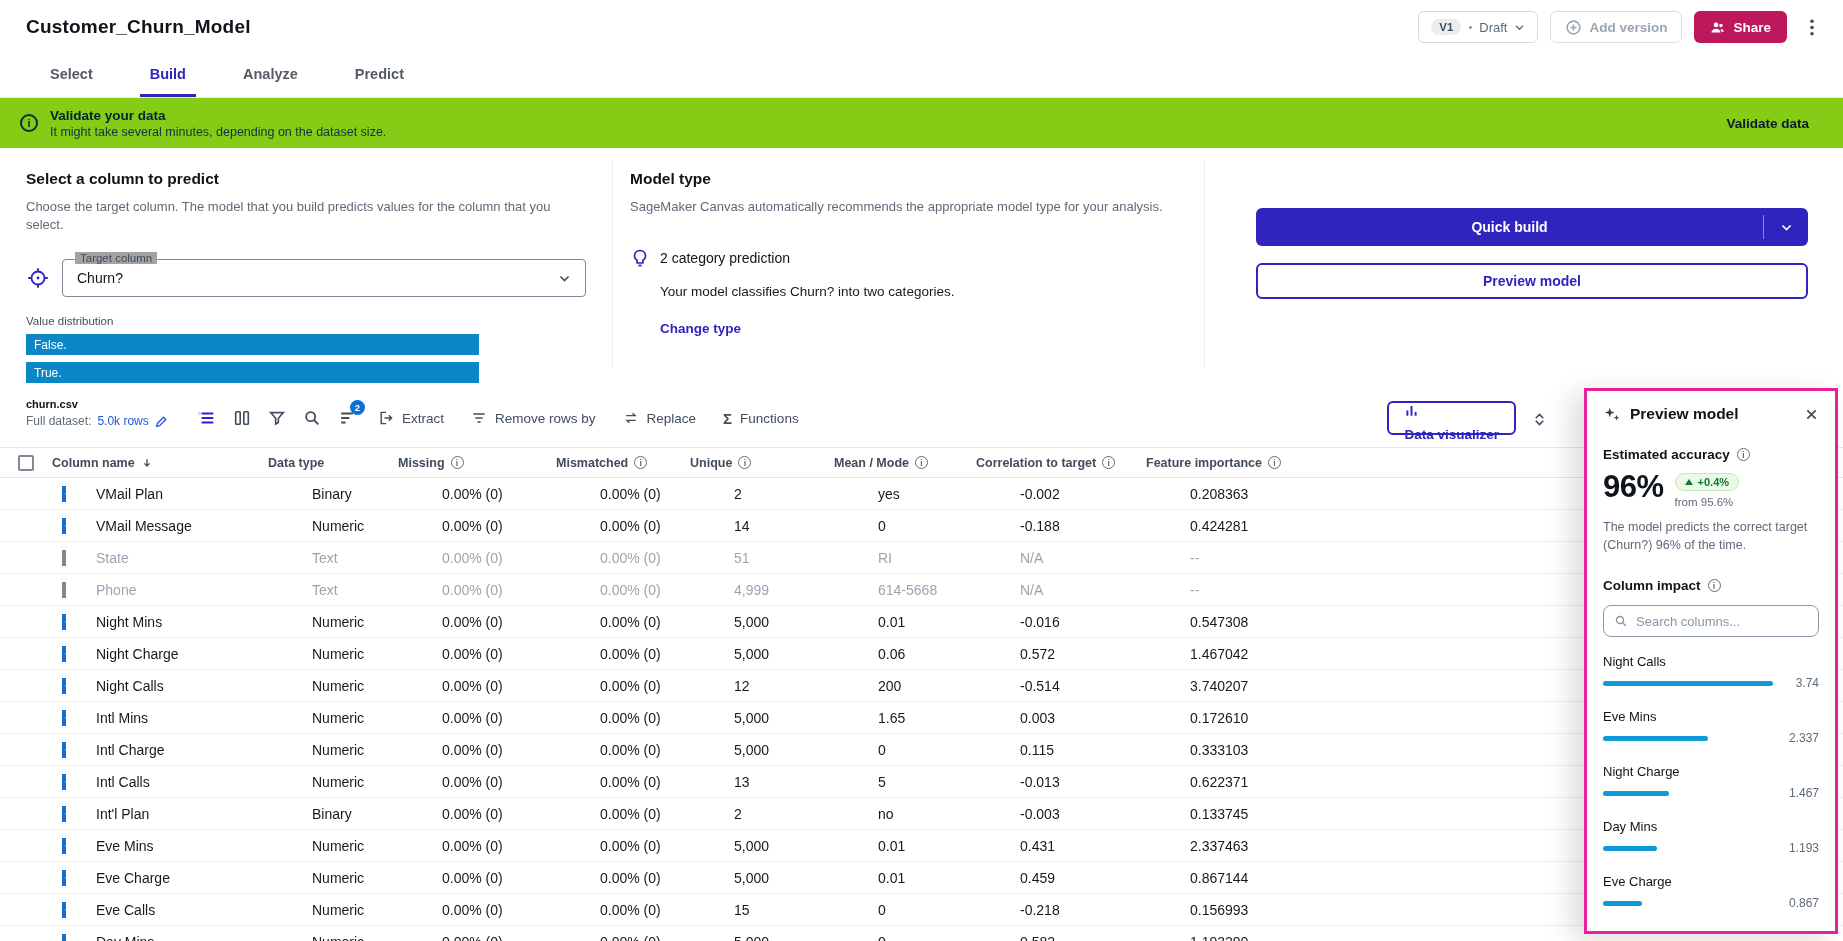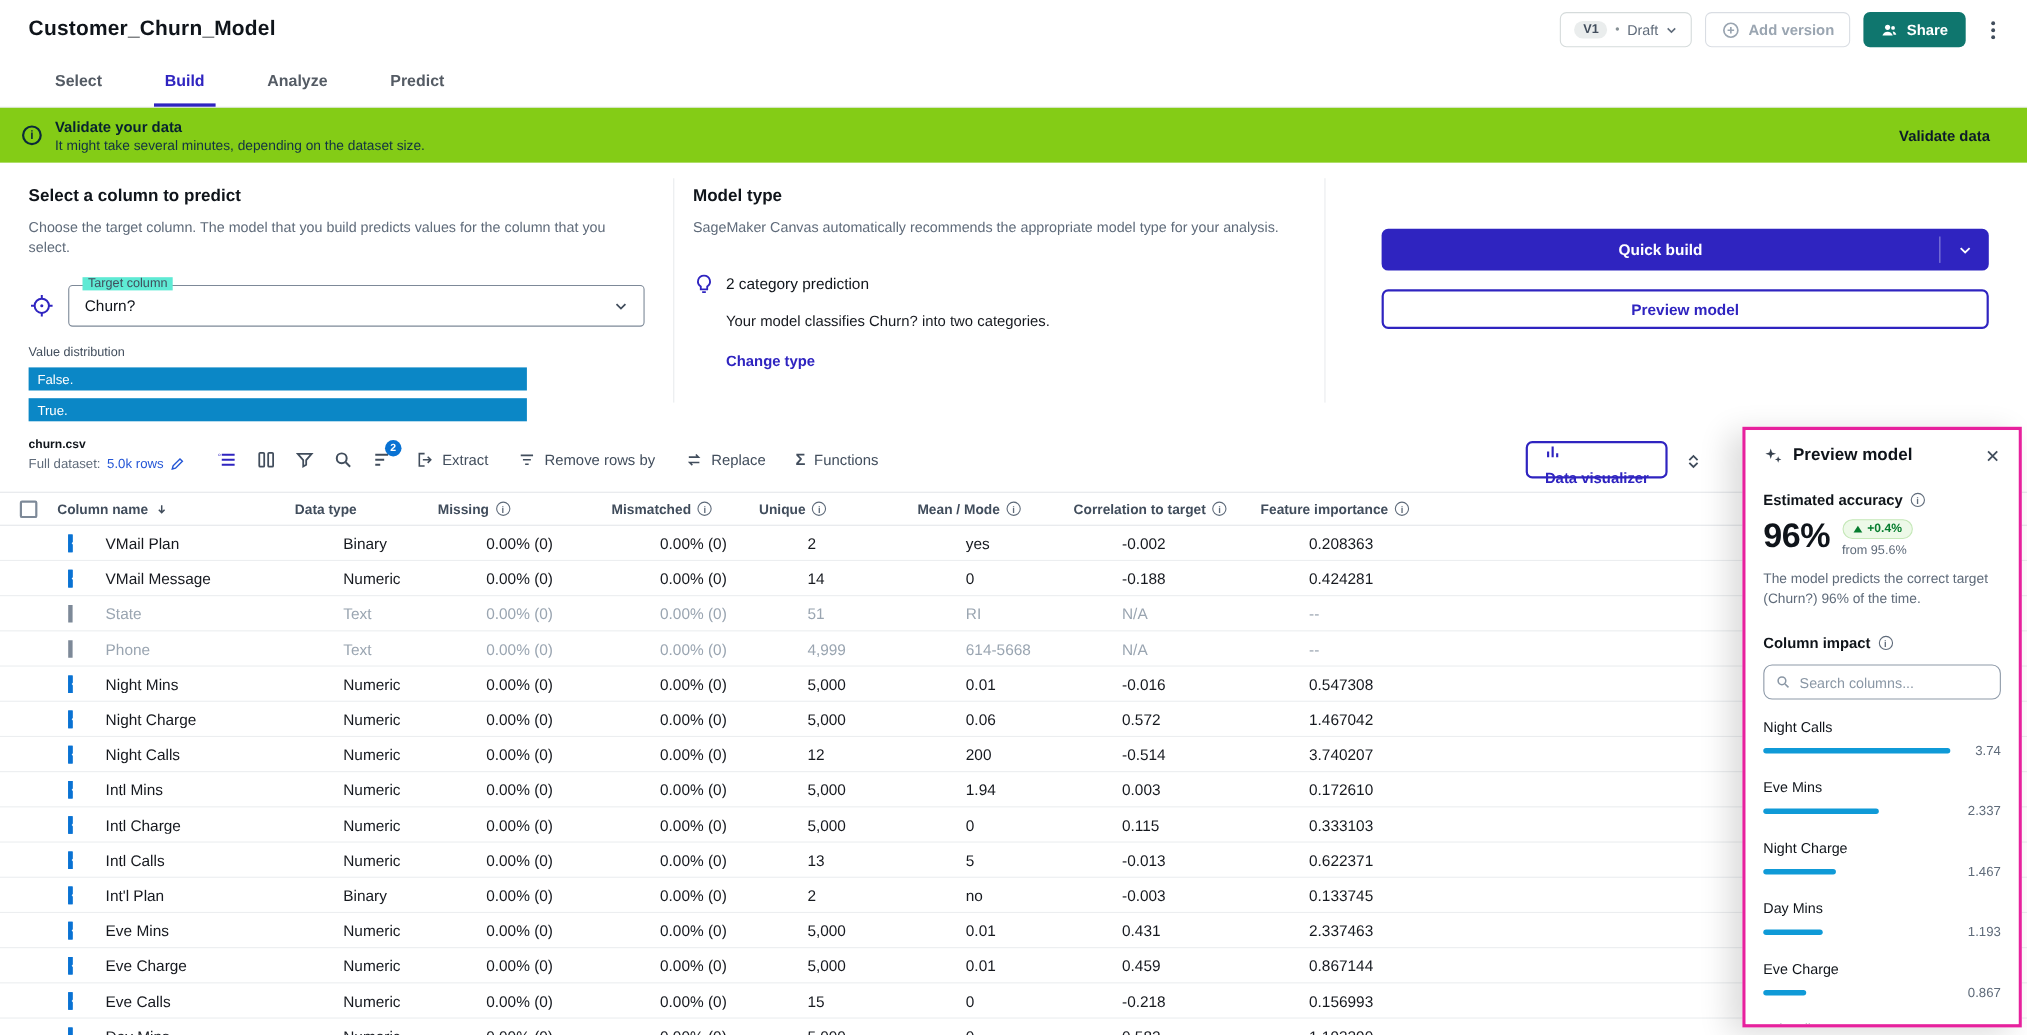--- a/index.html
+++ b/index.html
@@ -11,21 +11,21 @@
   }
   
   .topbar { position:absolute; top:0; left:0; right:0; height:54px; display:flex; align-items:center; padding:0 18px 0 26px; background:#fff; }
   .page-title { font-size:19px; font-weight:700; letter-spacing:.2px; }
   .topbar-right { margin-left:auto; display:flex; align-items:center; gap:12px; }
   .version-pill { display:flex; align-items:center; gap:7px; height:32px; padding:0 12px; border:1px solid #d5dbdb; border-radius:6px; cursor:pointer; }
   .vbadge { background:#eaeded; border-radius:9px; padding:2px 8px; font-size:11.5px; font-weight:700; color:#414d5c; }
   .vdot { color:#879196; font-size:11px; }
   .vstatus { font-size:13px; color:#5f6b7a; }
   .btn-disabled { display:flex; align-items:center; gap:7px; height:32px; padding:0 14px; border:1px solid #d9dde3; border-radius:6px; background:#fff; color:#9aa5b1; font-size:13.5px; font-weight:700; cursor:not-allowed; font-family:inherit; }
-  .btn-primary { display:flex; align-items:center; gap:8px; height:32px; padding:0 16px; border:none; border-radius:6px; background:#0f766e; color:#fff; font-size:13.5px; font-weight:700; cursor:pointer; font-family:inherit; }
+  .btn-primary { display:flex; align-items:center; gap:8px; height:32px; padding:0 16px; border:none; border-radius:6px; background:#be185d; color:#fff; font-size:13.5px; font-weight:700; cursor:pointer; font-family:inherit; }
   .kebab-btn { width:26px; height:32px; display:flex; align-items:center; justify-content:center; cursor:pointer; }
   
   .tabs { position:absolute; top:54px; left:0; right:0; height:44px; display:flex; align-items:stretch; gap:37px; padding-left:40px; border-bottom:1px solid #e4e7ea; background:#fff; }
   .tab { display:flex; align-items:center; padding:0 10px; font-size:14.5px; font-weight:700; color:#545b64; border-bottom:3px solid transparent; cursor:pointer; }
   .tab.active { color:#2f24c0; border-bottom-color:#2f24c0; }
   
   .banner { position:absolute; top:98px; left:0; right:0; height:50px; background:#84cc16; display:flex; align-items:center; gap:12px; padding:0 34px 0 20px; }
   .info-circle { width:18px; height:18px; border:2px solid #0b2a3a; border-radius:50%; display:flex; align-items:center; justify-content:center; flex:none; }
   .info-circle::after { content:"i"; font-size:11px; font-weight:700; color:#0b2a3a; }
   .banner-title { font-size:13.5px; font-weight:700; color:#07222f; }
@@ -34,21 +34,21 @@
   
   .config { position:absolute; top:148px; left:0; right:0; height:246px; background:#fff; }
   .vdiv { position:absolute; top:14px; bottom:28px; width:1px; background:#e9ecee; }
   .col1 { position:absolute; left:26px; top:22px; width:560px; }
   .col2 { position:absolute; left:630px; top:22px; width:560px; }
   .col3 { position:absolute; left:1256px; top:60px; width:552px; }
   .sec-title { font-size:15.5px; font-weight:700; margin-bottom:10px; }
   .sec-desc { font-size:13px; color:#5f6b7a; line-height:1.35; }
   .target-row { display:flex; align-items:center; gap:12px; margin-top:26px; }
   .select-box { position:relative; flex:1; height:38px; border:1px solid #7d8998; border-radius:4px; display:flex; align-items:center; padding:0 14px; font-size:14px; background:#fff; cursor:pointer; }
-  .float-label { position:absolute; top:-8px; left:12px; background:#5eead4; padding:0 5px; font-size:11.5px; color:#414d5c; }
+  .float-label { position:absolute; top:-8px; left:12px; background:#a3a3a3; padding:0 5px; font-size:11.5px; color:#414d5c; }
   .select-caret { margin-left:auto; color:#414d5c; display:flex; }
   .dist-label { margin-top:18px; font-size:11.5px; color:#414d5c; }
   .dist-bars { margin-top:7px; display:flex; flex-direction:column; gap:7px; width:453px; }
   .dist-bar { height:21px; background:#0b87c6; color:#fff; font-size:12px; display:flex; align-items:center; padding-left:8px; }
   .cat-row { display:flex; align-items:center; gap:10px; margin-top:32px; font-size:14px; font-weight:500; }
   .cat-desc { margin:16px 0 0 30px; font-size:13.5px; color:#16191f; }
   .change-type { margin:22px 0 0 30px; font-size:13.5px; font-weight:700; color:#2f24c0; cursor:pointer; display:inline-block; }
   .quick-build { display:flex; height:38px; border-radius:6px; overflow:hidden; background:#2f24c0; color:#fff; font-weight:700; font-size:14px; cursor:pointer; }
   .qb-main { flex:1; display:flex; align-items:center; justify-content:center; }
   .qb-divider { width:1px; background:rgba(255,255,255,.45); margin:7px 0; }
@@ -440,21 +440,21 @@
           <div class="cell">-0.514</div>
           <div class="cell">3.740207</div>
         </div>
         <div class="trow grid-cols">
           <div class="cell cb-cell"><span class="cb checked"></span></div>
           <div class="cell">Intl Mins</div>
           <div class="cell">Numeric</div>
           <div class="cell">0.00% (0)</div>
           <div class="cell">0.00% (0)</div>
           <div class="cell">5,000</div>
-          <div class="cell">1.94</div>
+          <div class="cell">1.65</div>
           <div class="cell">0.003</div>
           <div class="cell">0.172610</div>
         </div>
         <div class="trow grid-cols">
           <div class="cell cb-cell"><span class="cb checked"></span></div>
           <div class="cell">Intl Charge</div>
           <div class="cell">Numeric</div>
           <div class="cell">0.00% (0)</div>
           <div class="cell">0.00% (0)</div>
           <div class="cell">5,000</div>

